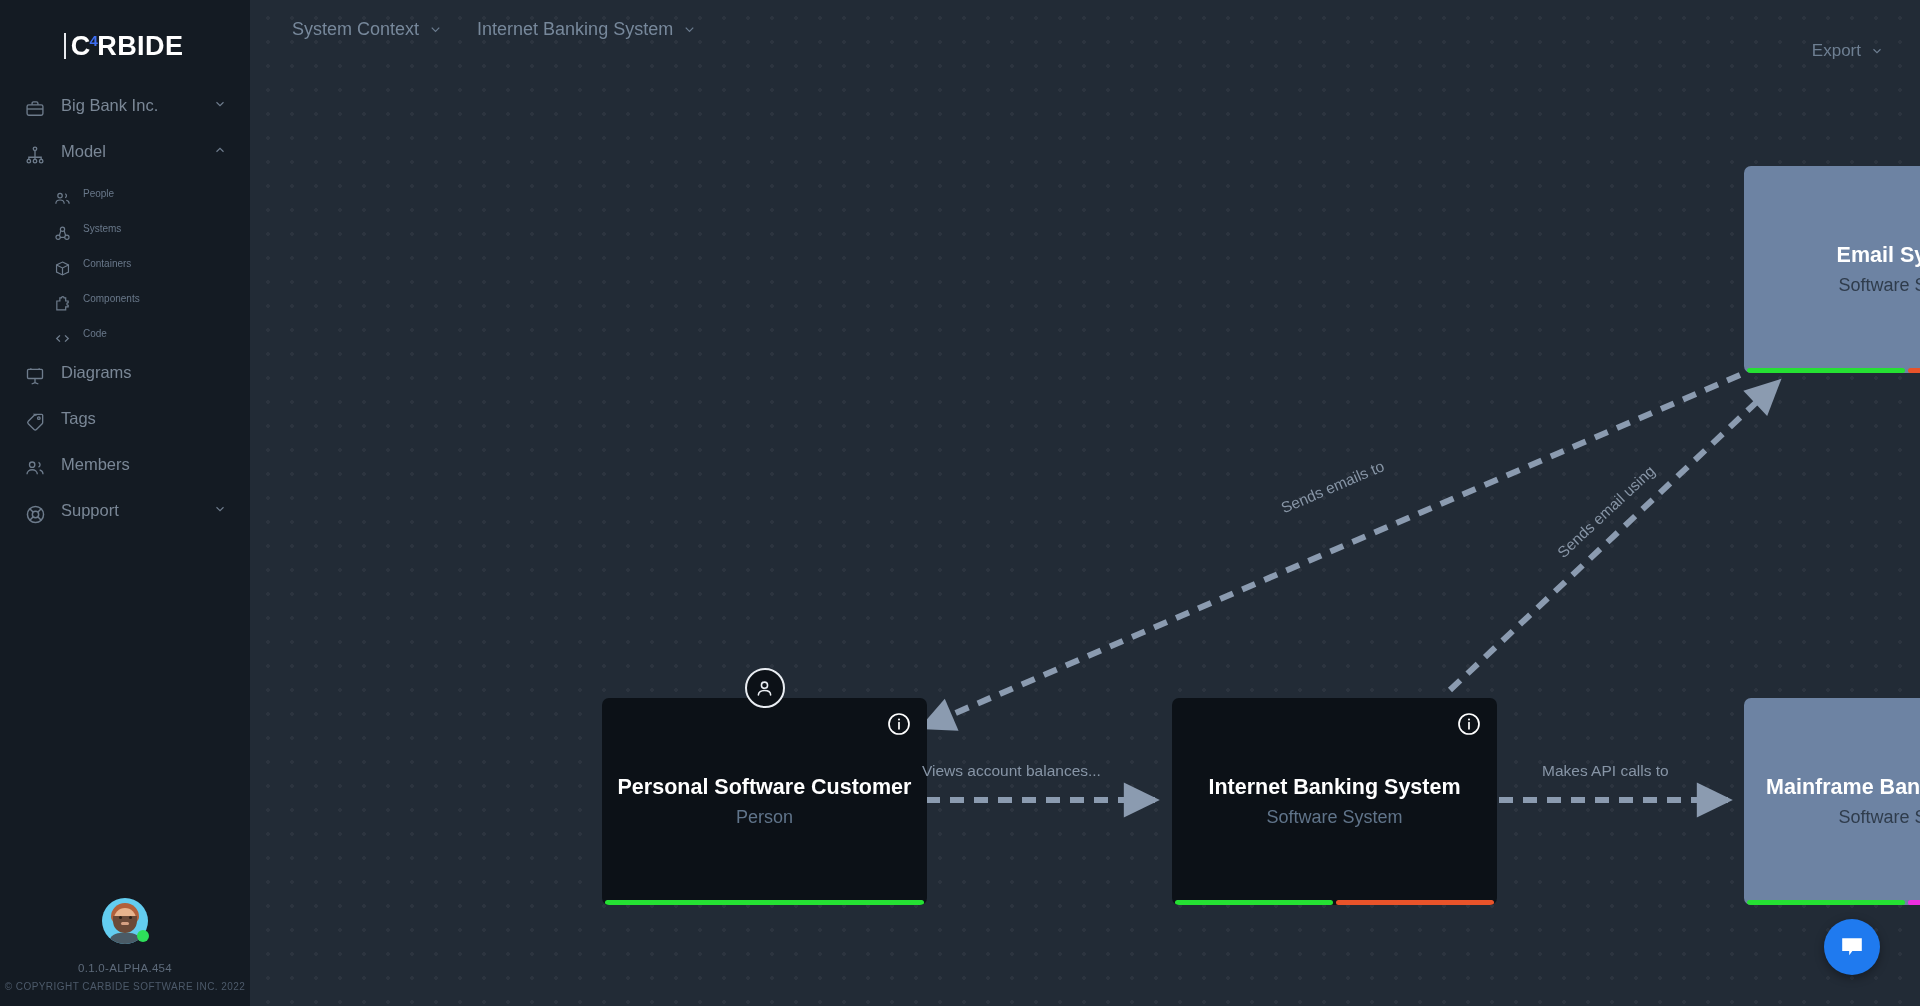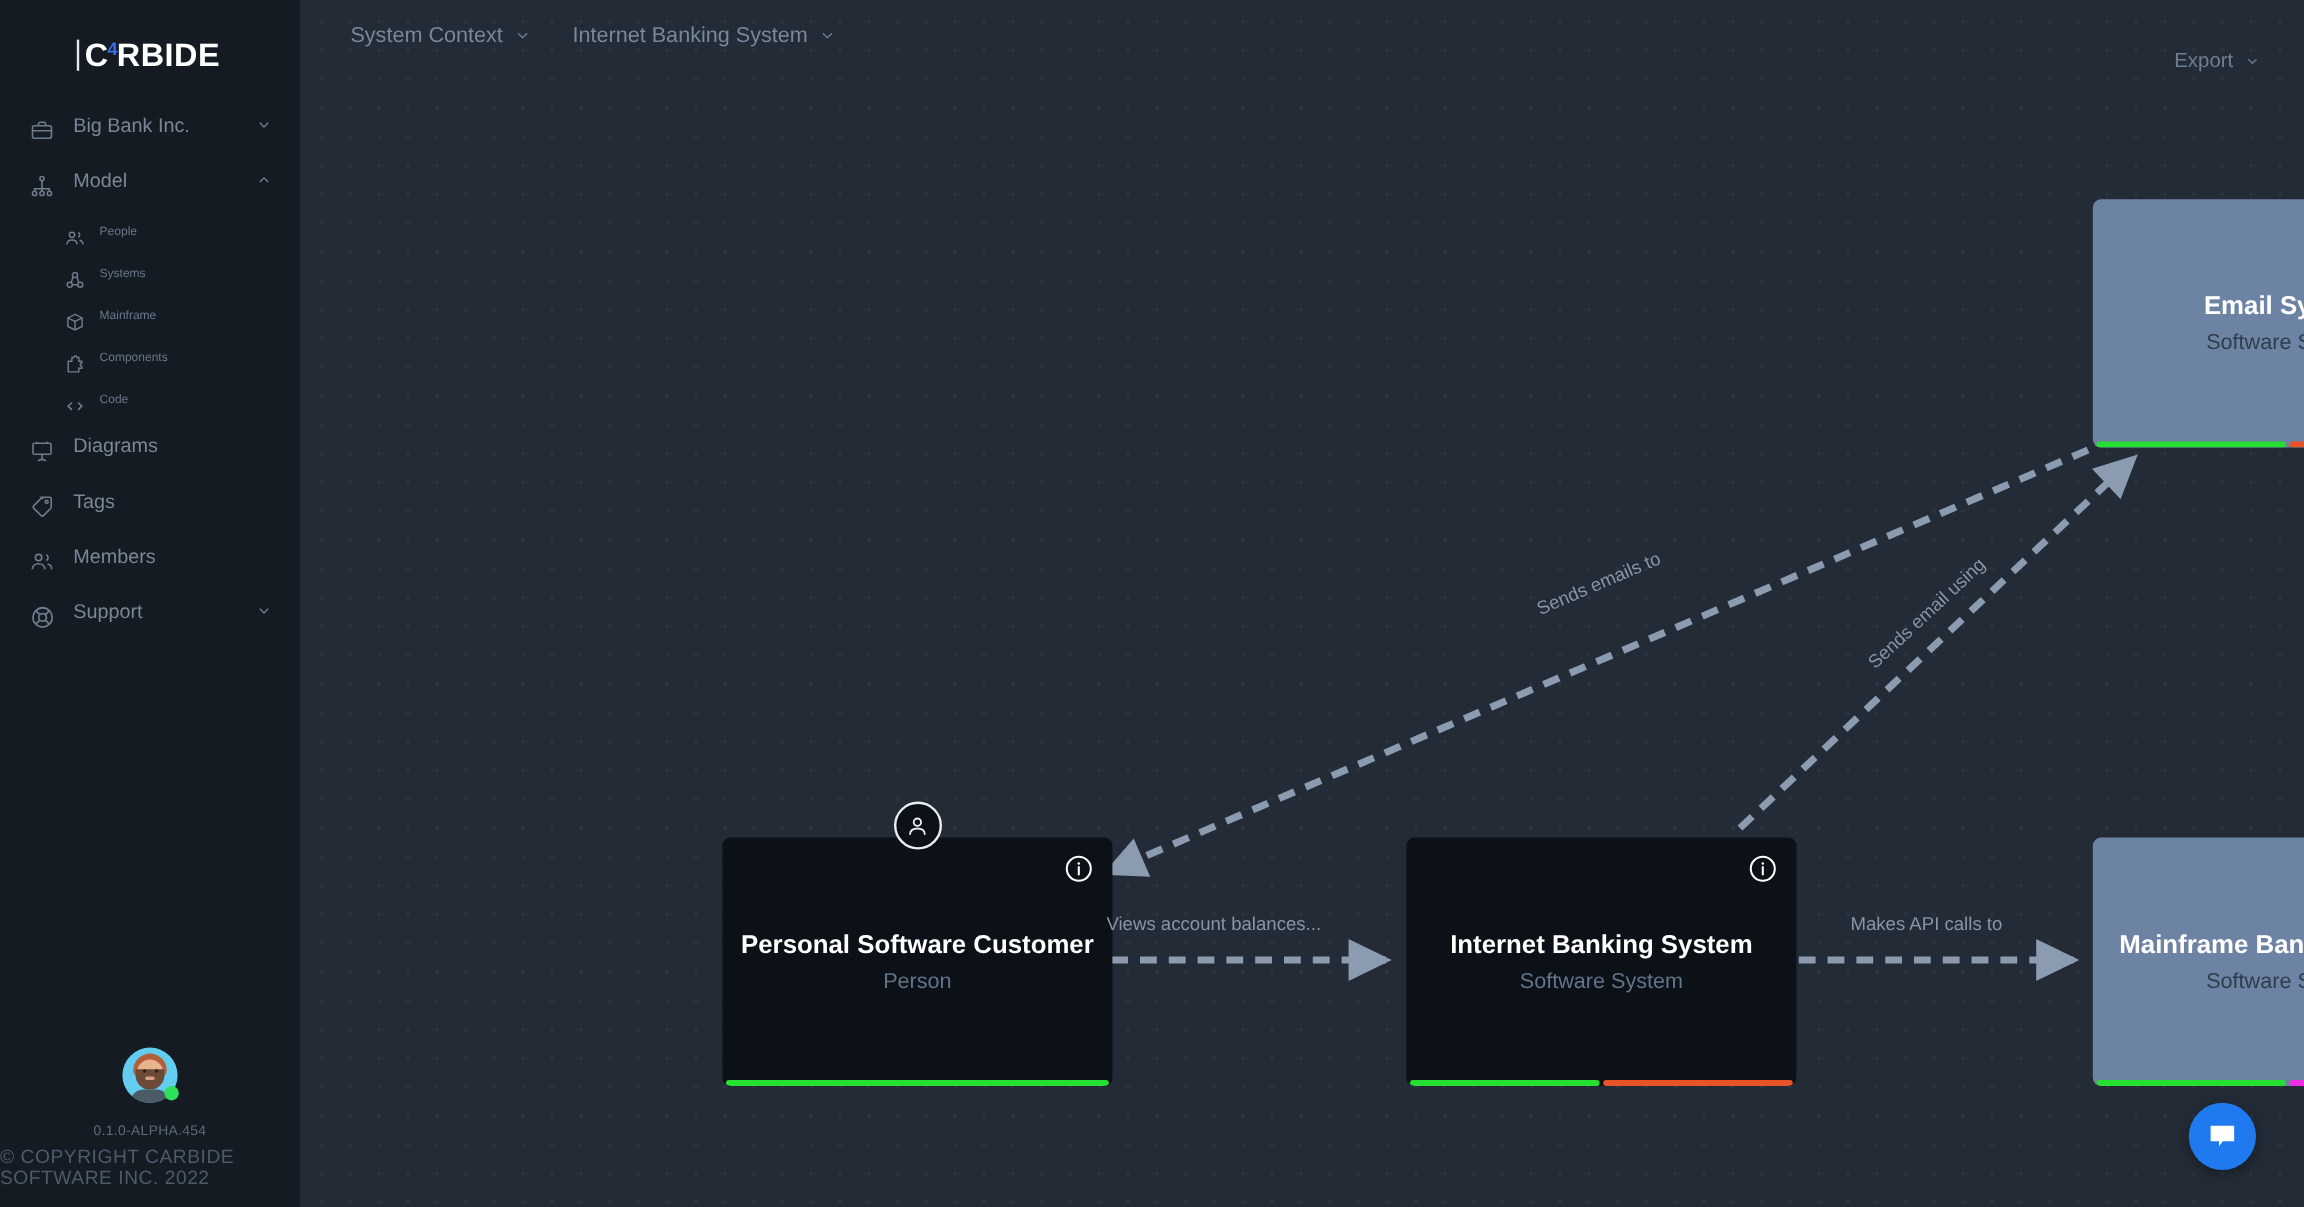--- a/index.html
+++ b/index.html
@@ -75,21 +75,21 @@
   .av-mouth{ position:absolute; left:19px; top:24px; width:8px; height:3px; border-radius:2px; background:#d6a183;}
   .av-eyeL { position:absolute; left:17px; top:18px; width:3px; height:3px; border-radius:50%; background:#2c2016;}
   .av-eyeR { position:absolute; left:27px; top:18px; width:3px; height:3px; border-radius:50%; background:#2c2016;}
   .av-body { position:absolute; left:6px; top:35px; width:34px; height:18px; border-radius:12px 12px 0 0; background:#4a5b66;}
   .status-dot {
     position: absolute; right: -1px; bottom: 2px;
     width: 12px; height: 12px; border-radius: 50%;
     background: #2ee05a;
   }
   .ver { font-size: 11.5px; color: #5d6a7a; letter-spacing: .3px; margin-bottom: 7px; }
-  .copy { font-size: 16px; color: #4d5a6a; letter-spacing: .45px; }
+  .copy { font-size: 10px; color: #4d5a6a; letter-spacing: .45px; }
 
   
   .canvas {
     position: relative; flex: 1 1 auto; height: 1006px;
     background-color: #222b36;
     background-image: radial-gradient(circle, rgba(255,255,255,0.045) 1.6px, transparent 1.7px);
     background-size: 24px 24px;
     background-position: 6px 6px;
     overflow: hidden;
   }
@@ -243,21 +243,21 @@
           <span class="label">Systems</span>
         </div>
 
         <div class="nav-item">
           <span class="ico">
             <svg width="17" height="17" viewBox="0 0 24 24" fill="none" stroke="currentColor" stroke-width="1.7">
               <path d="M12 2.9 20.4 7v10L12 21.1 3.6 17V7z"></path>
                 <path d="M3.6 7 12 11.2 20.4 7M12 11.2v9.9"></path>
             </svg>
           </span>
-          <span class="label">Mainframe</span>
+          <span class="label">Containers</span>
         </div>
 
         <div class="nav-item">
           <span class="ico">
             <svg width="17" height="17" viewBox="0 0 24 24" fill="none" stroke="currentColor" stroke-width="1.7">
               <path d="M4 8.5h4.3V4.2h2.2a1.9 1.9 0 1 1 3.8 0h2.2v4.3H20v2.2a1.9 1.9 0 1 0 0 3.8v2.2h-3.5v4.3H4z"></path>
             </svg>
           </span>
           <span class="label">Components</span>
         </div>

